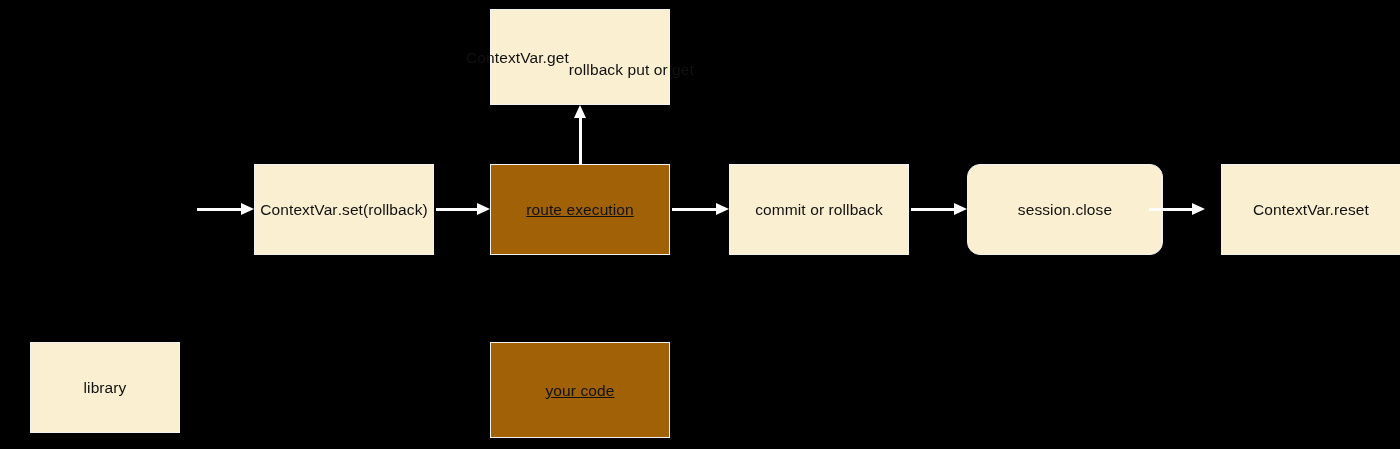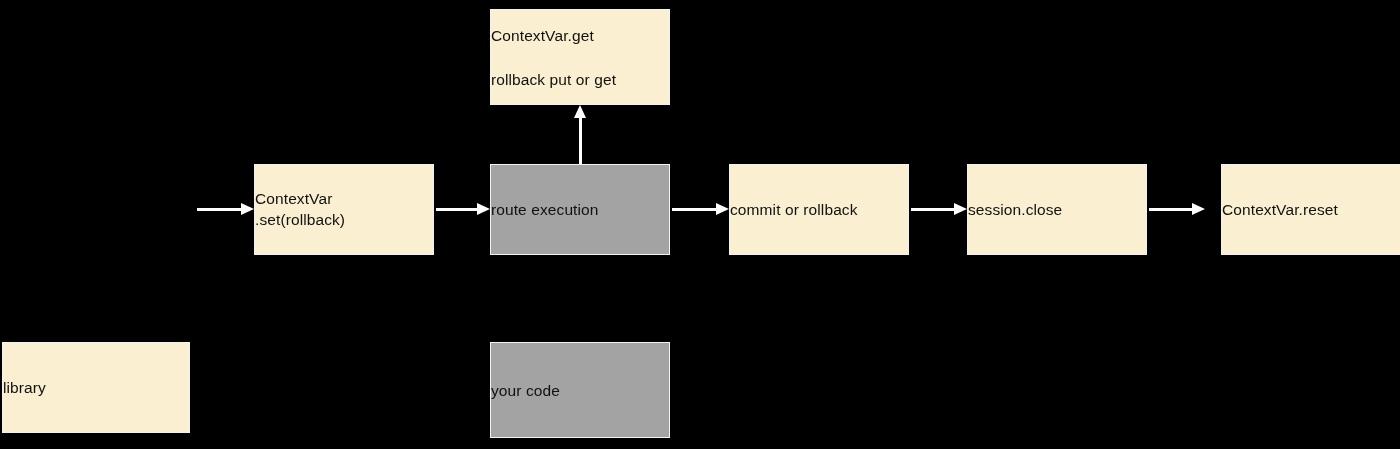--- a/index.html
+++ b/index.html
@@ -13,31 +13,31 @@
     height: 449px;
     background: #000000;
     overflow: hidden;
     font-family: "Liberation Sans", sans-serif;
   }
   .node {
     position: absolute;
     box-sizing: border-box;
     border: 1px solid #f2f2f2;
     display: flex;
-    flex-direction: column;
-    align-items: flex-start;
+    flex-direction: row;
+    align-items: center;
     justify-content: center;
     text-align: center;
     color: #111111;
     font-size: 15.5px;
     line-height: 19px;
     letter-spacing: 0.1px;
   }
   .node.fill-library { background: #faefd0; }
-  .node.fill-yourcode { background: #a3a3a3; }
+  .node.fill-yourcode { background: #a16207; text-decoration: underline; }
   .node .line { display: block; white-space: nowrap; }
   .node.two-line .line + .line { margin-top: 25px; }
   .node.wrap-line { line-height: 20px; }
   .node.wrap-line .line + .line { margin-top: 1px; }
 
   
   .arrow-h {
     position: absolute;
     height: 12px;
     display: block;
@@ -125,34 +125,34 @@
 
   <div class="node fill-library" style="left:729px; top:164px; width:180px; height:91px;">
     <span class="line">commit or rollback</span>
   </div>
 
   <div class="arrow-h" style="left:911px; top:203px; width:56px;">
     <span class="shaft" style="width:43px;"></span>
     <span class="head" style="left:43px;"></span>
   </div>
 
-  <div class="node fill-library" style="left:967px; top:164px; width:180px; height:91px;">
+  <div class="node fill-library" style="left:967px; top:164px; width:196px; height:91px;border-radius:13px;">
     <span class="line">session.close</span>
   </div>
 
   <div class="arrow-h" style="left:1149px; top:203px; width:56px;">
     <span class="shaft" style="width:43px;"></span>
     <span class="head" style="left:43px;"></span>
   </div>
 
   <div class="node fill-library" style="left:1205px; top:164px; width:180px; height:91px;margin-left:16px;">
     <span class="line">ContextVar.reset</span>
   </div>
 
-  <div class="node fill-library" style="left:2px; top:342px; width:188px; height:91px;">
+  <div class="node fill-library" style="left:30px; top:342px; width:150px; height:91px;">
     <span class="line">library</span>
   </div>
 
   <div class="node fill-yourcode" style="left:490px; top:342px; width:180px; height:96px;">
     <span class="line">your code</span>
   </div>
 
 </div>
 
 </body></html>

